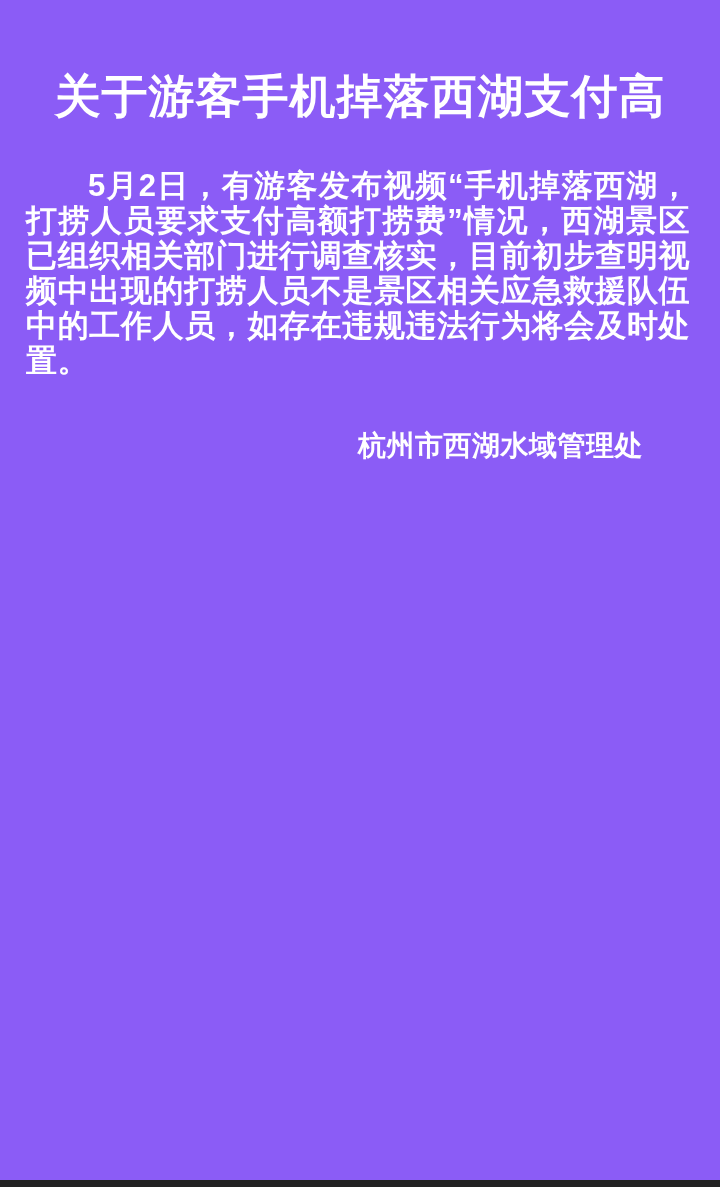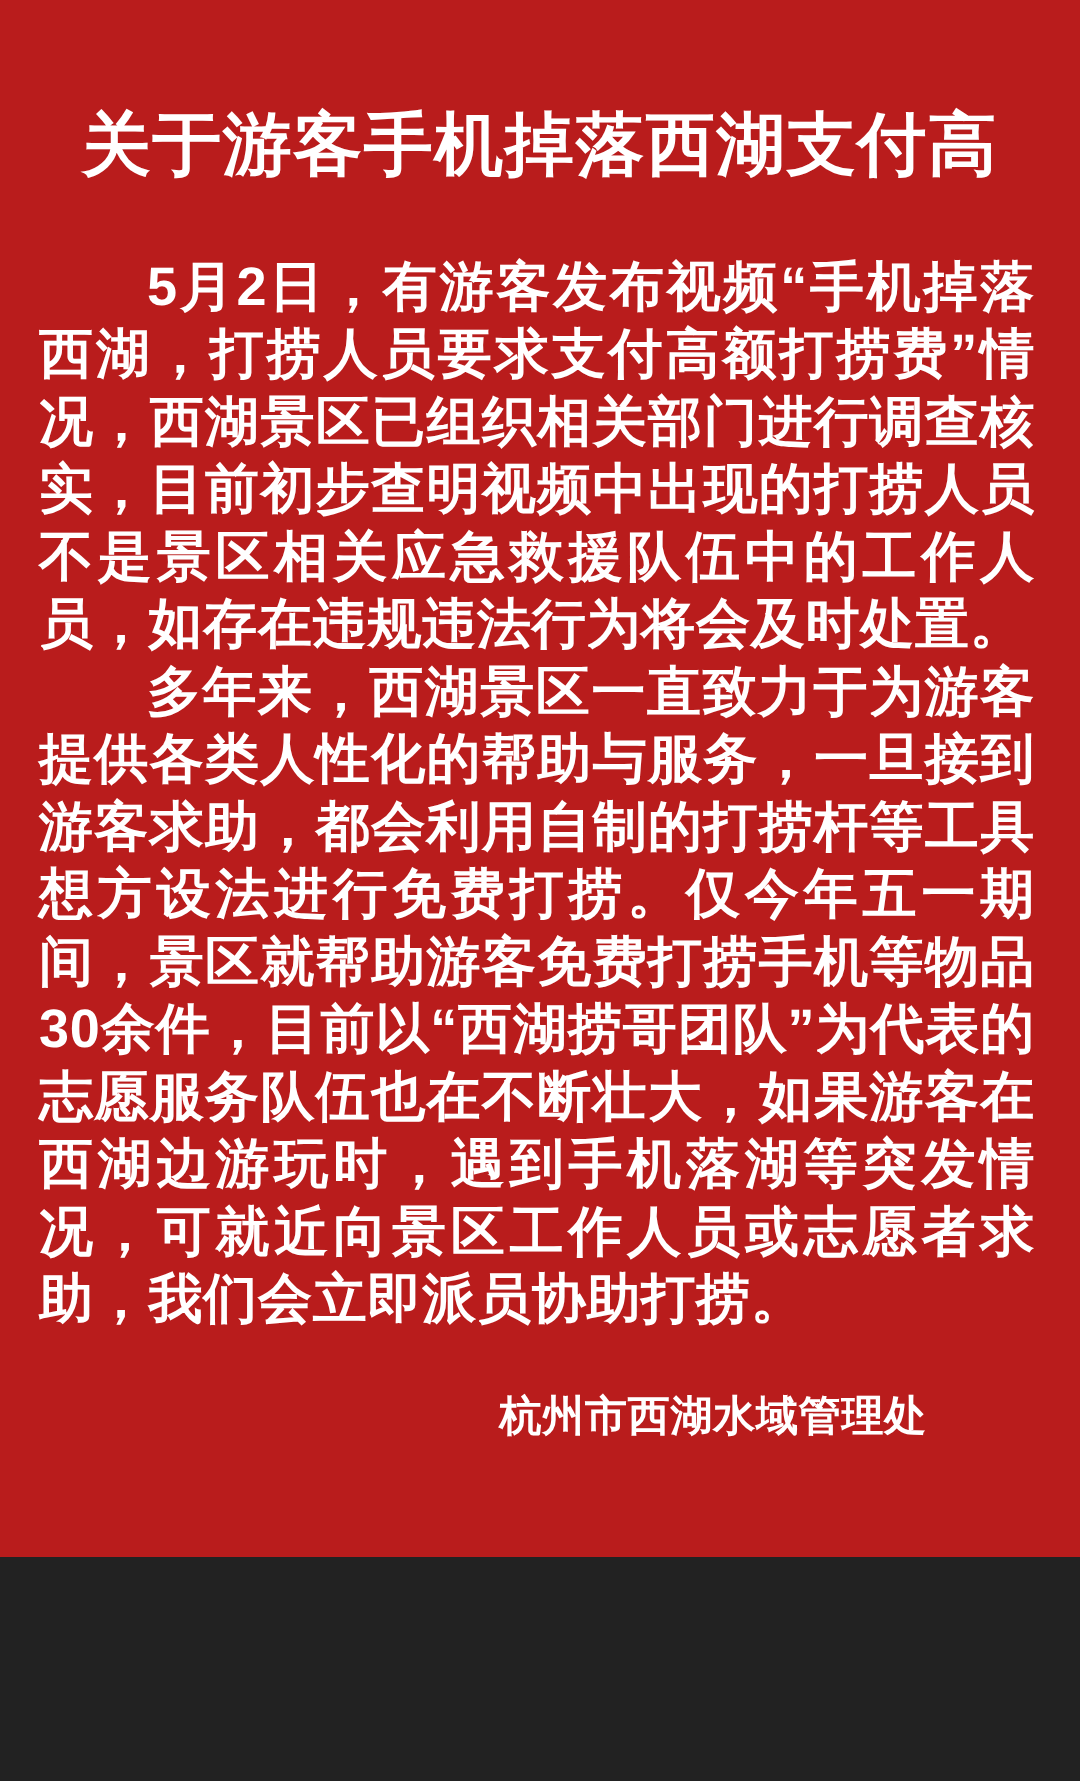--- a/index.html
+++ b/index.html
@@ -3,72 +3,71 @@
 <meta charset="utf-8">
 <style>
   html, body {
     margin: 0;
     padding: 0;
     background: #222;
   }
   .page {
     position: relative;
     width: 720px;
-    height: 1038px;
-    background: #b91c1c;
+    height: 1180px;
+    background: #8b5cf6;
     color: #FFFFFF;
     font-family: "Liberation Sans", "DejaVu Sans", sans-serif;
     font-weight: bold;
     overflow: hidden;
   }
   .title {
     width: 632px;
     margin: 71px auto 0 auto;
     font-size: 46px;
     line-height: 50px;
     letter-spacing: 1px;
     text-align: center;
     color: #FFFFFF;
   }
   .body {
     margin: 47px 30px 0 26px;
-    font-size: 36px;
-    line-height: 45px;
+    font-size: 31px;
+    line-height: 35px;
     text-align: justify;
     text-justify: inter-ideograph;
     letter-spacing: 0.5px;
   }
   .body p {
     margin: 0;
     padding: 0;
     text-indent: 2em;
   }
   .signoff {
-    margin-top: 34px;
-    padding-right: 102px;
+    margin-top: 46px;
+    padding-right: 77px;
     text-align: right;
     font-size: 28px;
     line-height: 44px;
     letter-spacing: 0.5px;
   }
   .signoff-inner {
     display: inline-block;
     text-align: center;
   }
 </style>
 </head>
 <body>
 
 <div class="page">
 
   <h1 class="title"><span>关于游客手机掉落西湖支付高</span><br></h1>
 
   <div class="body">
     <p>5月2日，有游客发布视频“手机掉落西湖，打捞人员要求支付高额打捞费”情况，西湖景区已组织相关部门进行调查核实，目前初步查明视频中出现的打捞人员不是景区相关应急救援队伍中的工作人员，如存在违规违法行为将会及时处置。</p>
-    <p>多年来，西湖景区一直致力于为游客提供各类人性化的帮助与服务，一旦接到游客求助，都会利用自制的打捞杆等工具想方设法进行免费打捞。仅今年五一期间，景区就帮助游客免费打捞手机等物品30余件，目前以“西湖捞哥团队”为代表的志愿服务队伍也在不断壮大，如果游客在西湖边游玩时，遇到手机落湖等突发情况，可就近向景区工作人员或志愿者求助，我们会立即派员协助打捞。</p>
   </div>
 
   <div class="signoff">
     <div class="signoff-inner">
       <div>杭州市西湖水域管理处</div>
     </div>
   </div>
 
 </div>
 

